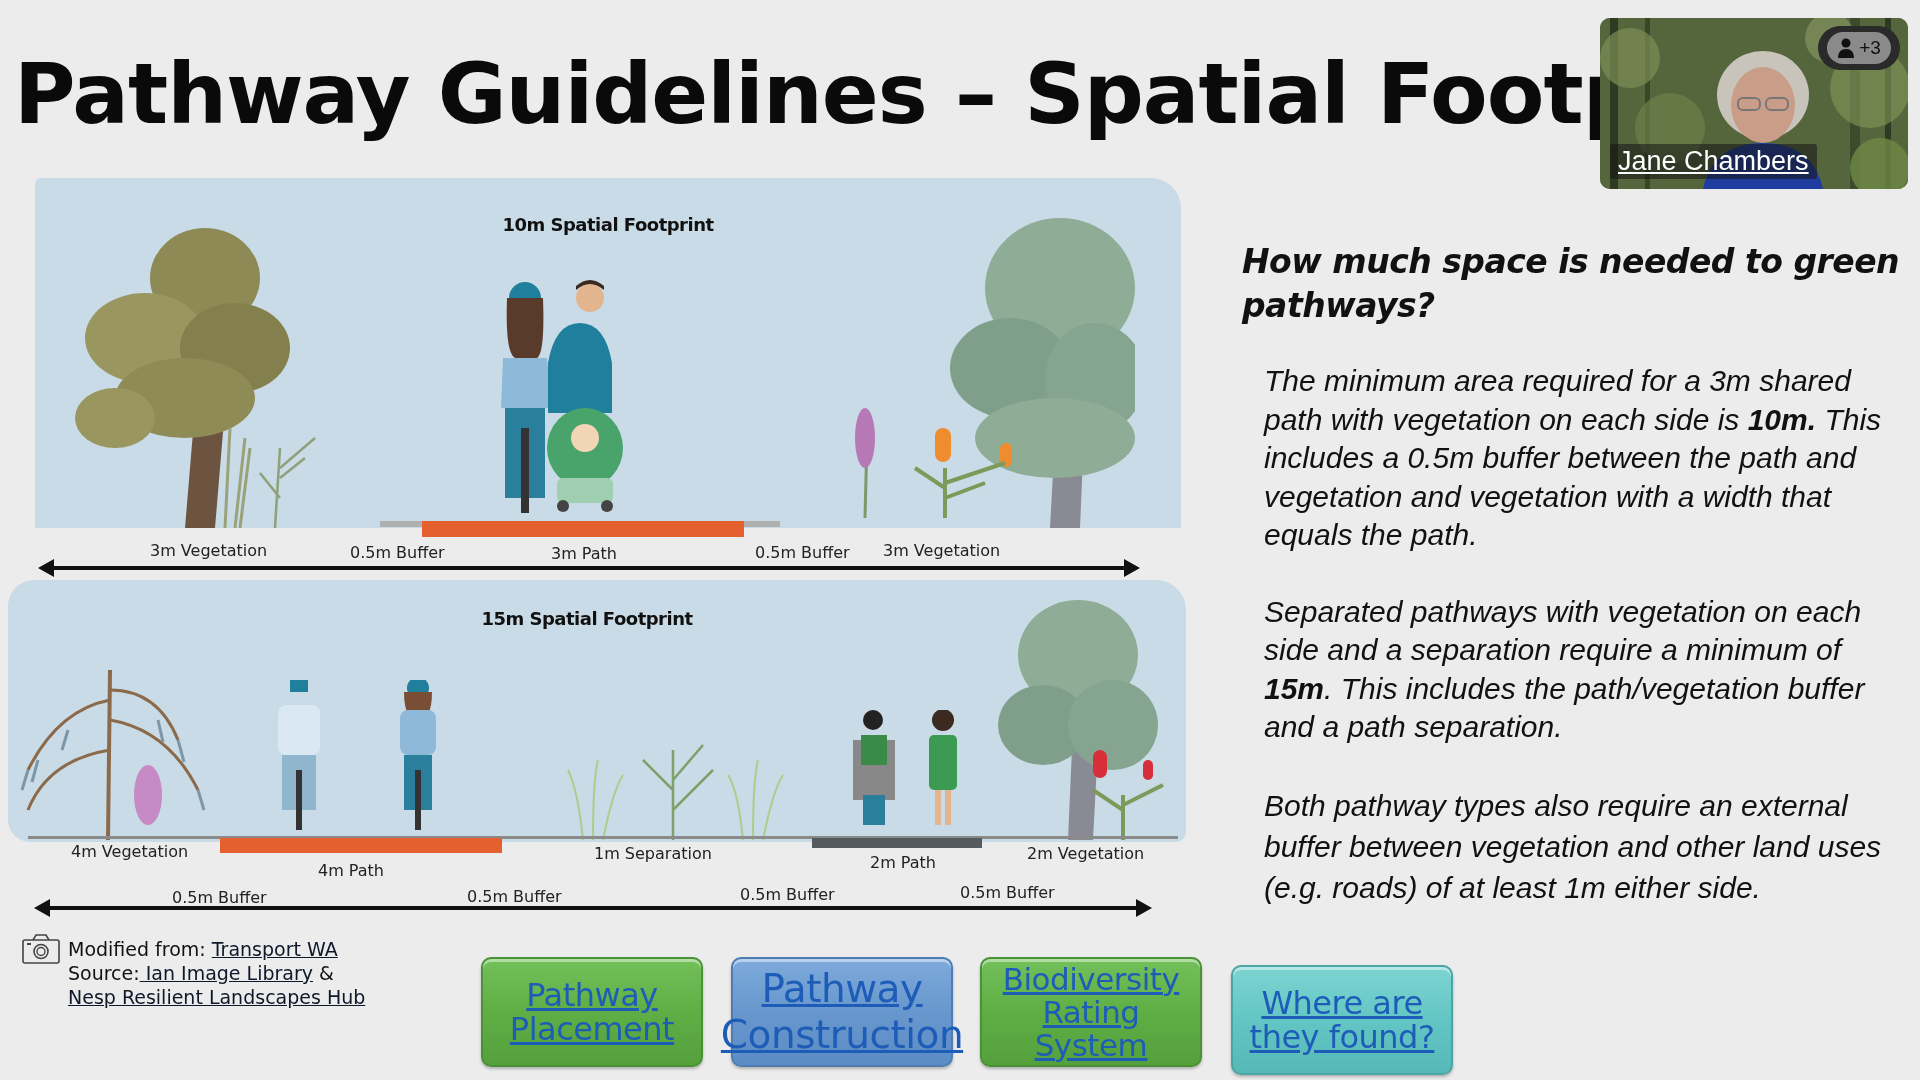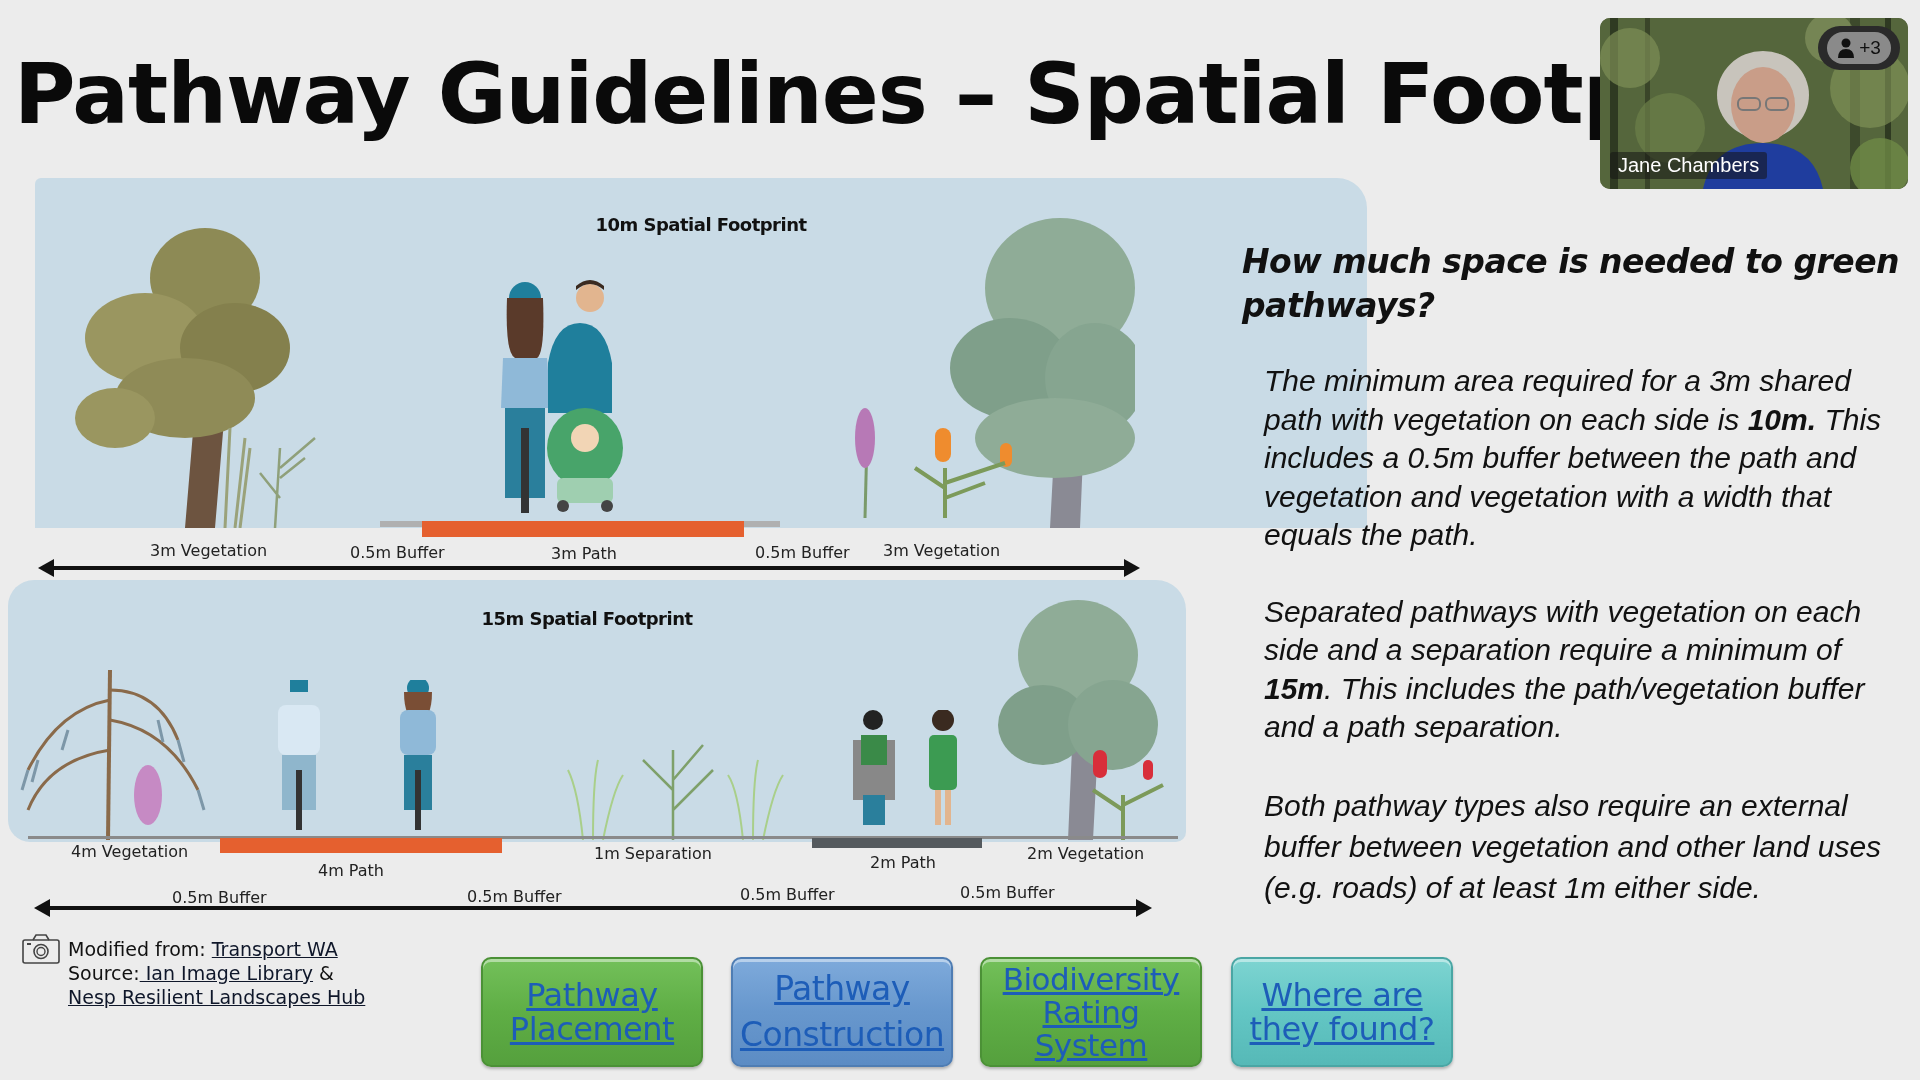--- a/index.html
+++ b/index.html
@@ -24,26 +24,26 @@
   .participants-pill {
     position: absolute; right: 8px; top: 8px; height: 44px; width: 82px;
     border-radius: 22px; background: #2a2a2a; display: flex; align-items: center; justify-content: center;
   }
   .participants-pill .inner {
     background: #8a8a8a; border-radius: 16px; height: 32px; width: 64px;
     display: flex; align-items: center; justify-content: center; gap: 4px; color: #111; font-size: 19px;
   }
   .name-label {
     position: absolute; left: 10px; bottom: 10px; padding: 2px 8px;
-    background: rgba(20,20,20,0.55); color: #fff; font-size: 20px; border-radius: 3px;
+    background: rgba(20,20,20,0.55); color: #fff; font-size: 27px; border-radius: 3px; text-decoration: underline;
   }
 
   
   .panel { position: absolute; background: #c9dbe6; }
-  .panel.top { left: 35px; top: 178px; width: 1332px; height: 350px; border-radius: 6px 30px 0 0; }
+  .panel.top { left: 35px; top: 178px; width: 1146px; height: 350px; border-radius: 6px 30px 0 0; }
   .panel.bottom { left: 8px; top: 580px; width: 1178px; height: 262px; border-radius: 26px 30px 10px 22px; }
   .panel-title {
     position: absolute; width: 100%; text-align: center;
     font-family: "DejaVu Sans", sans-serif; font-weight: bold; font-size: 18px; letter-spacing: -0.5px;
   }
   .dim-label { position: absolute; font-size: 16px; font-family: "DejaVu Sans", sans-serif; white-space: nowrap; color: #222; }
   .arrow { position: absolute; height: 4px; background: #111; }
   .arrow::before, .arrow::after { content: ""; position: absolute; top: -7px; border-top: 9px solid transparent; border-bottom: 9px solid transparent; }
   .arrow::before { left: -14px; border-right: 16px solid #111; }
   .arrow::after { right: -14px; border-left: 16px solid #111; }
@@ -240,15 +240,15 @@
     <rect x="5" y="9" width="4" height="2" fill="#444"></rect>
   </svg>
   <div class="lines">
     <div><span>Modified from: </span><a>Transport WA</a></div>
     <div><span>Source:</span><a> Ian Image Library</a><span> &amp;</span></div>
     <div><a>Nesp Resilient Landscapes Hub</a></div>
   </div>
 </div>
 
 <div class="nav-btn green" style="left:481px;">Pathway Placement</div>
-<div class="nav-btn blue" style="left:731px;font-size:33px;line-height:46px;">Pathway Construction</div>
+<div class="nav-btn blue" style="left:731px;font-size:39px;line-height:46px;">Pathway Construction</div>
 <div class="nav-btn green" style="left:980px;font-size:31px;line-height:33px;">Biodiversity Rating System</div>
-<div class="nav-btn teal" style="left:1231px;">Where are they found?</div>
+<div class="nav-btn teal" style="left:1231px;margin-top:8px;">Where are they found?</div>
 
 </body></html>

